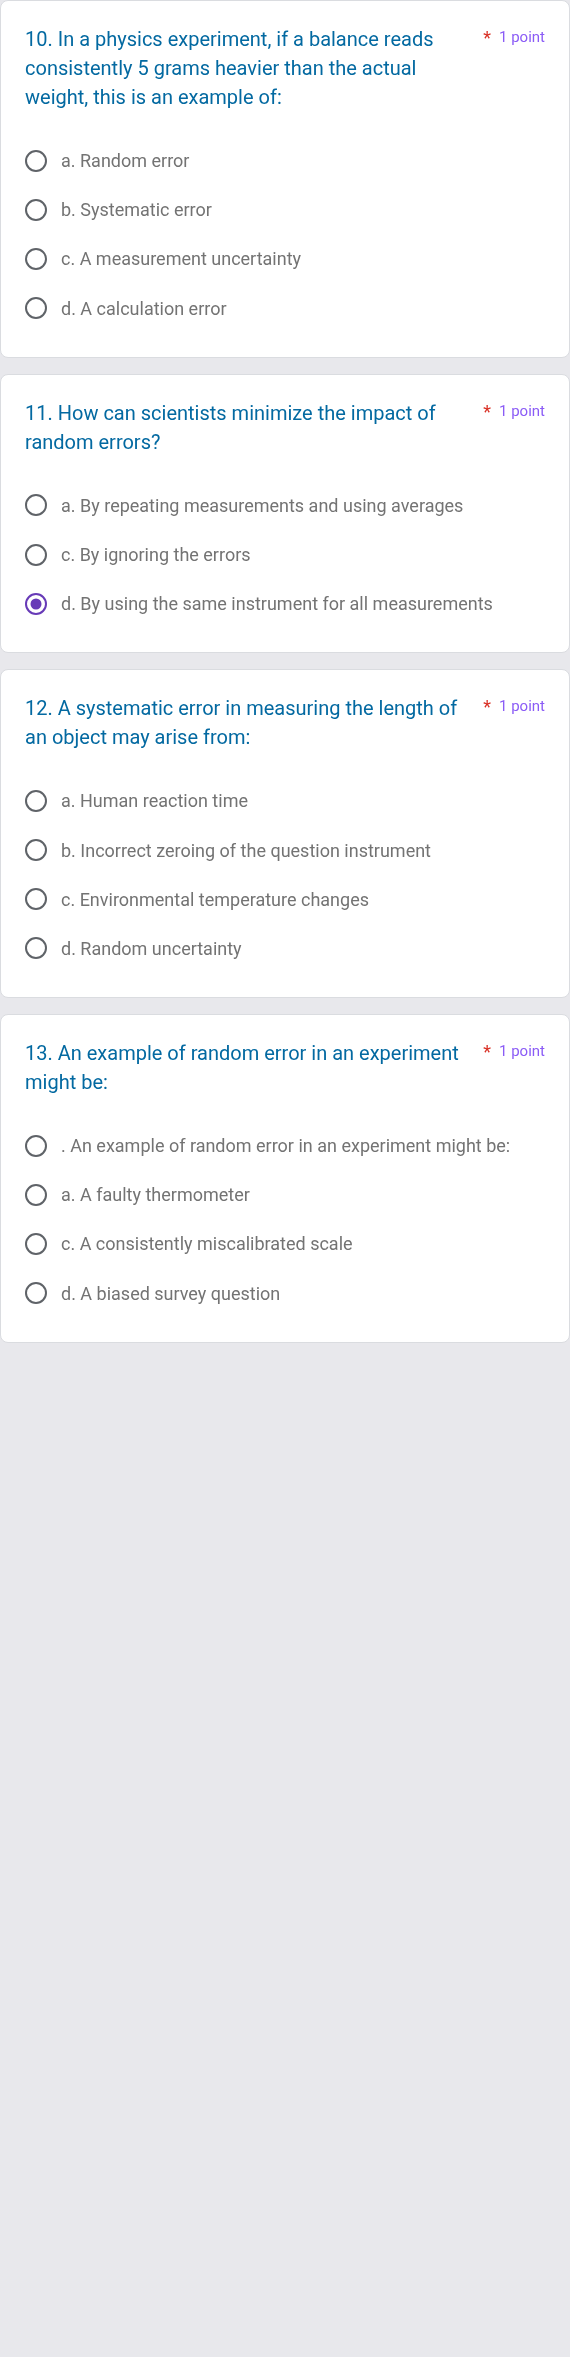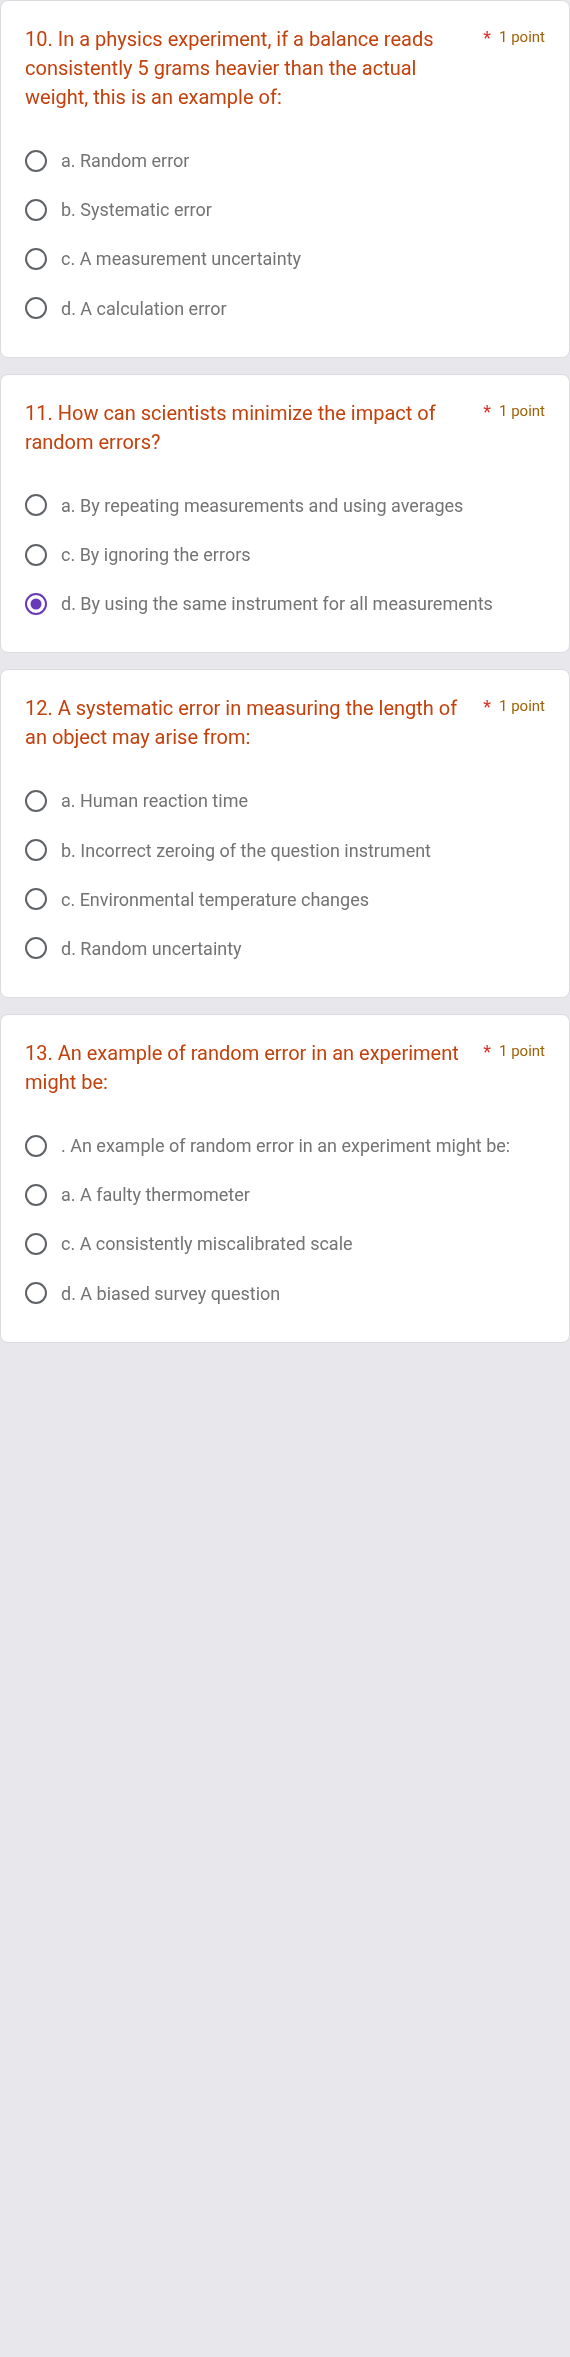--- a/index.html
+++ b/index.html
@@ -18,31 +18,31 @@
   }
   .q-header {
     display: flex;
     align-items: flex-start;
     margin-bottom: 24px;
     gap: 8px;
   }
   .q-title {
     font-size: 20px;
     line-height: 1.45;
-    color: #c2410c;
+    color: #0369a1;
     font-weight: 400;
     flex: 1;
   }
   .required-star {
     color: #d93025;
     font-size: 18px;
     line-height: 1.4;
   }
   .points {
-    color: #a16207;
+    color: #8b5cf6;
     font-size: 15px;
     white-space: nowrap;
     line-height: 1.6;
   }
   .option {
     display: flex;
     align-items: center;
     gap: 14px;
     padding: 12px 0;
     cursor: pointer;

